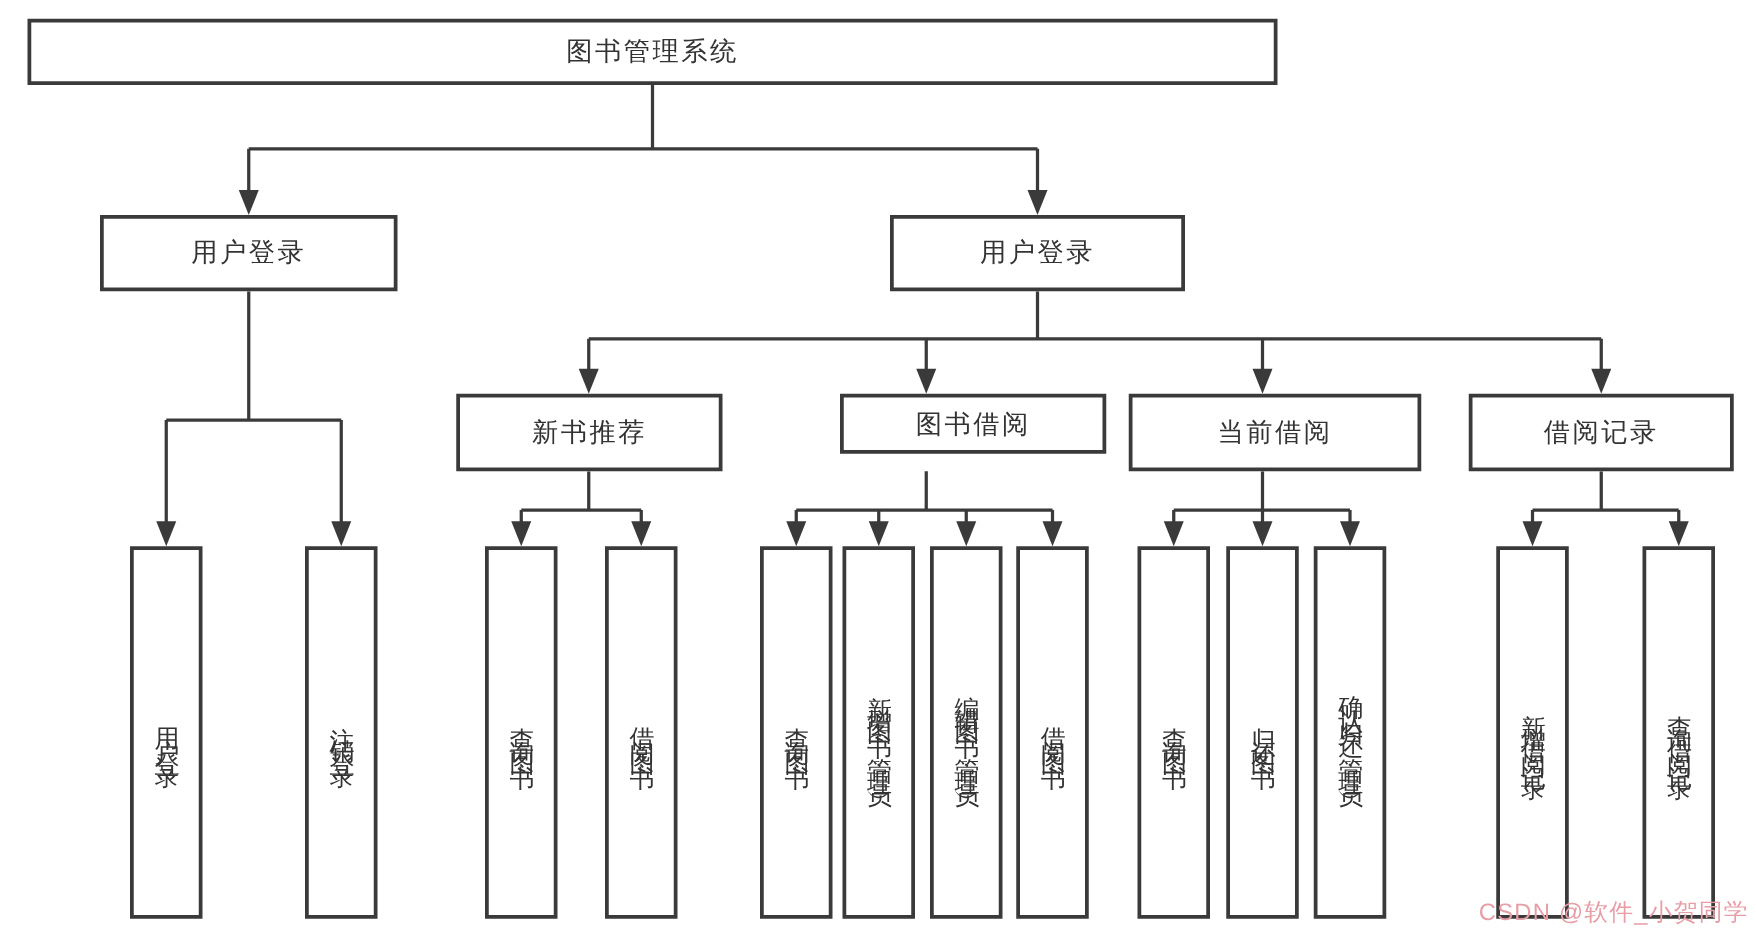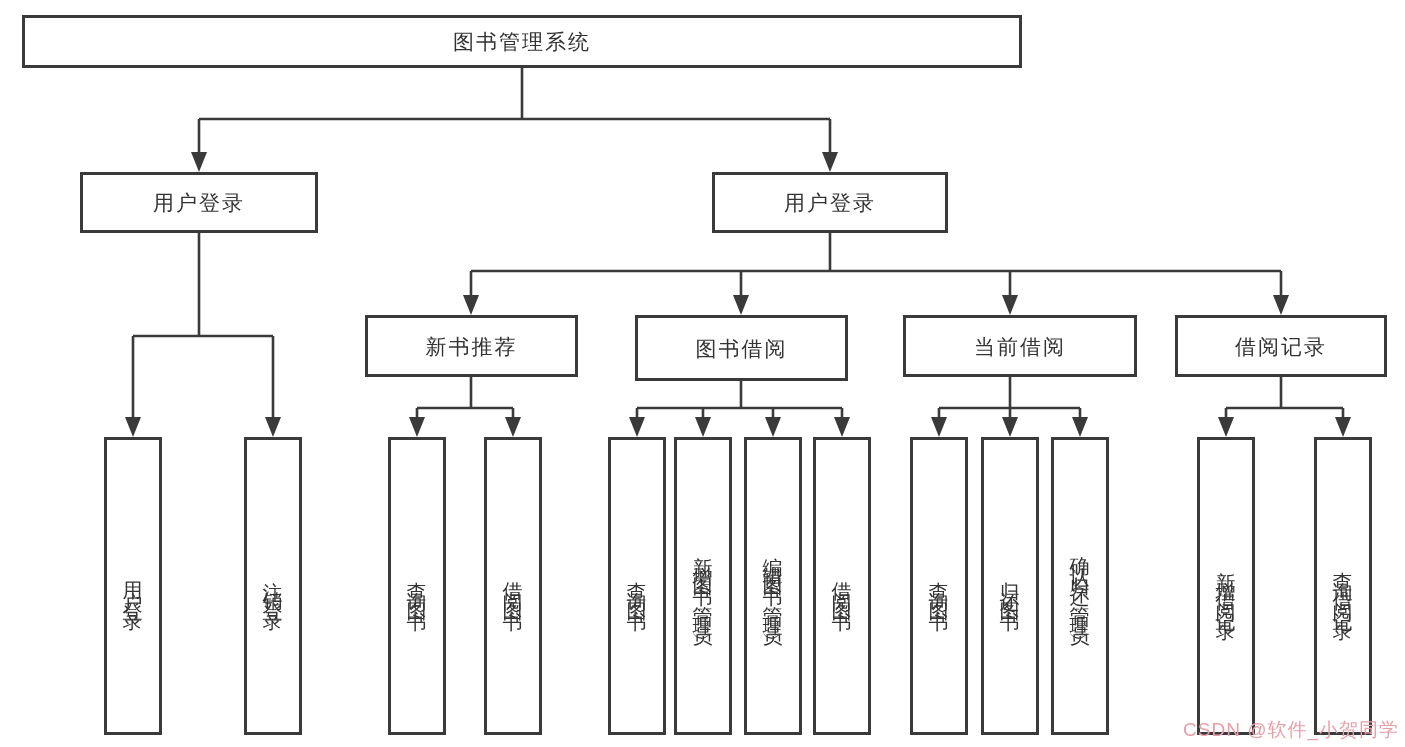--- a/index.html
+++ b/index.html
@@ -130,21 +130,21 @@
       <polygon points="1335,417 1351,417 1343,437"></polygon>
     </g>
   </svg>
 
   <div class="box h" style="left:22px;top:15px;width:1000px;height:53px">图书管理系统</div>
 
   <div class="box h" style="left:80px;top:172px;width:238px;height:61px">用户登录</div>
   <div class="box h" style="left:712px;top:172px;width:236px;height:61px">用户登录</div>
 
   <div class="box h" style="left:365px;top:315px;width:213px;height:62px">新书推荐</div>
-  <div class="box h" style="left:635px;top:315px;width:213px;height:66px">图书借阅</div>
+  <div class="box h" style="left:672px;top:315px;width:213px;height:48px">图书借阅</div>
   <div class="box h" style="left:903px;top:315px;width:234px;height:62px">当前借阅</div>
   <div class="box h" style="left:1175px;top:315px;width:212px;height:62px">借阅记录</div>
 
   <div class="box v" style="left:104px;top:437px;width:58px;height:298px">用户登录</div>
   <div class="box v" style="left:244px;top:437px;width:58px;height:298px">注销登录</div>
 
   <div class="box v" style="left:388px;top:437px;width:58px;height:298px">查询图书</div>
   <div class="box v" style="left:484px;top:437px;width:58px;height:298px">借阅图书</div>
 
   <div class="box v" style="left:608px;top:437px;width:58px;height:298px">查询图书</div>

